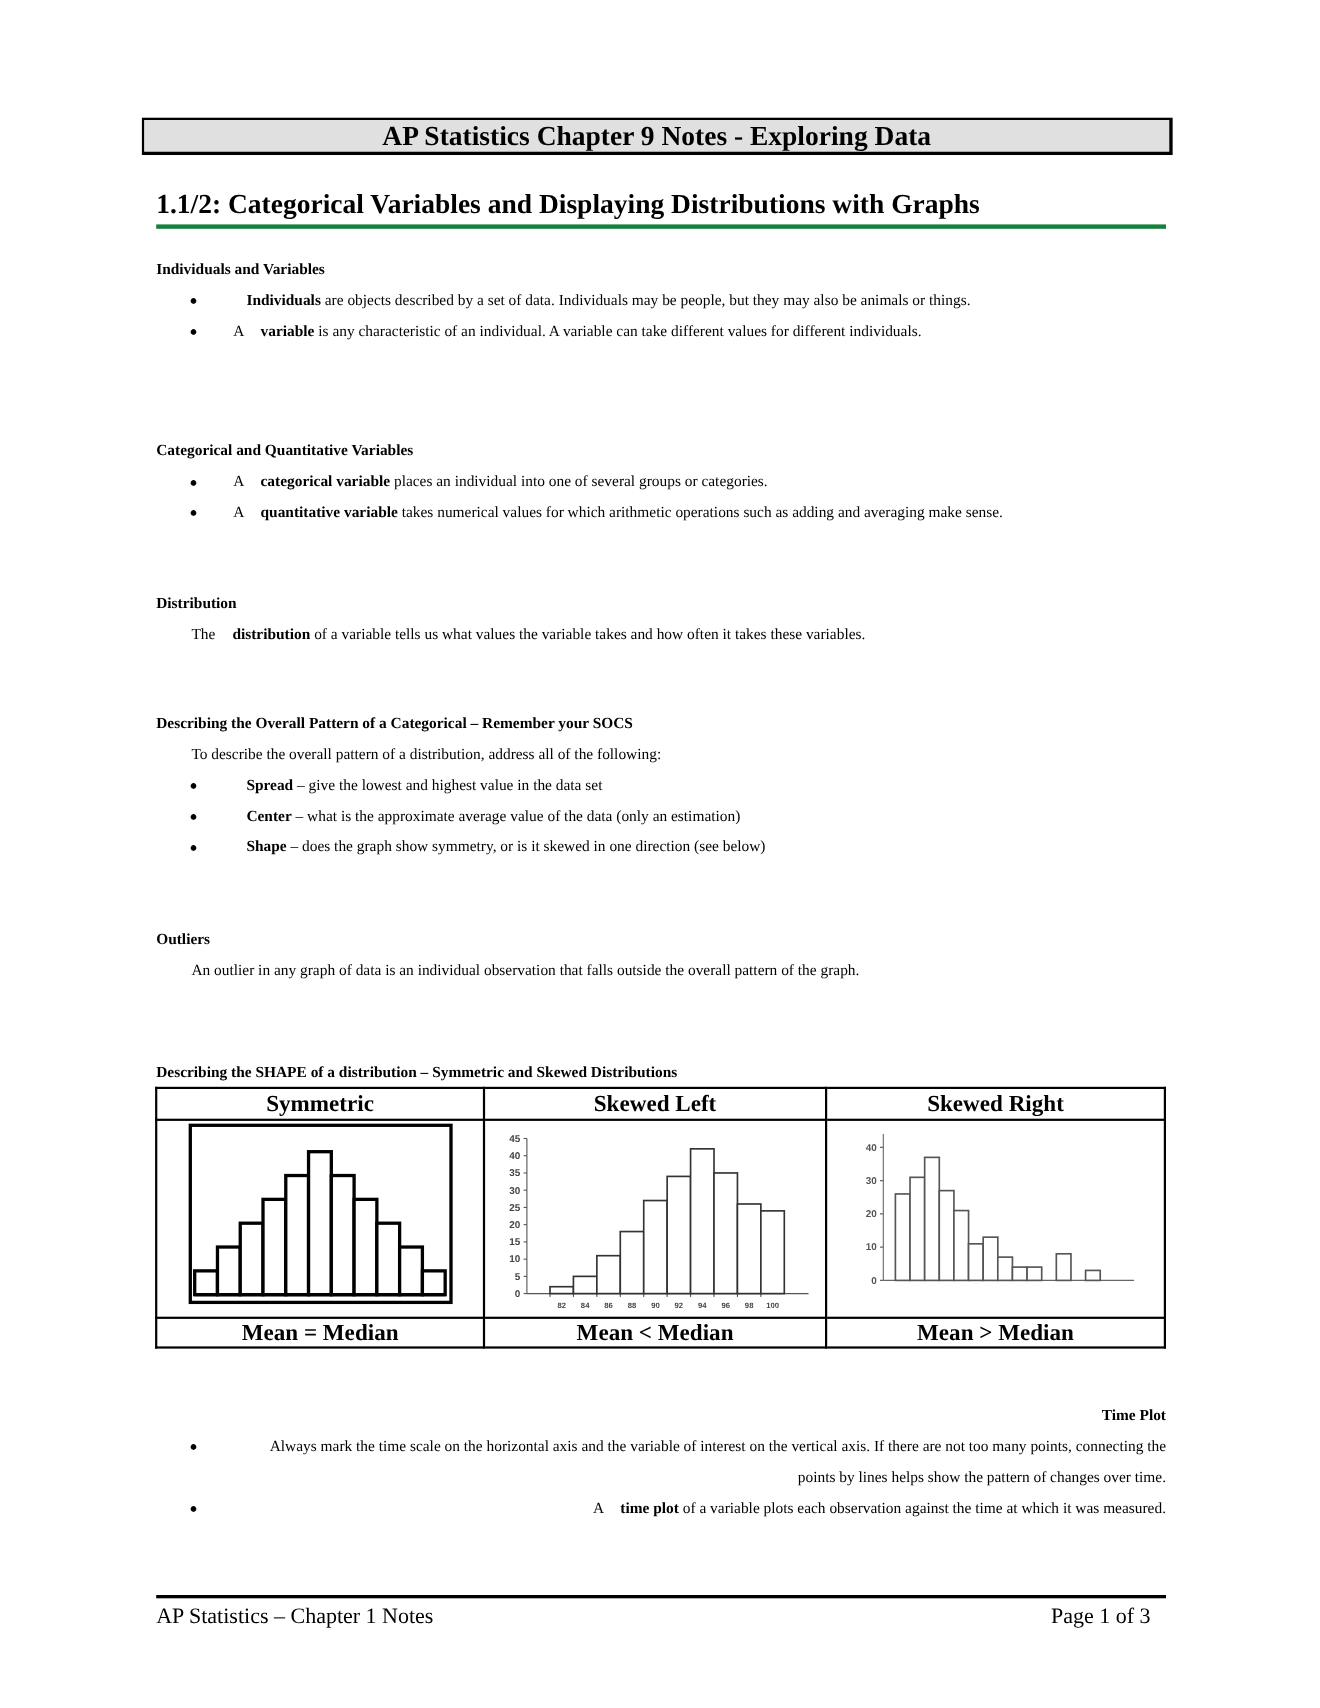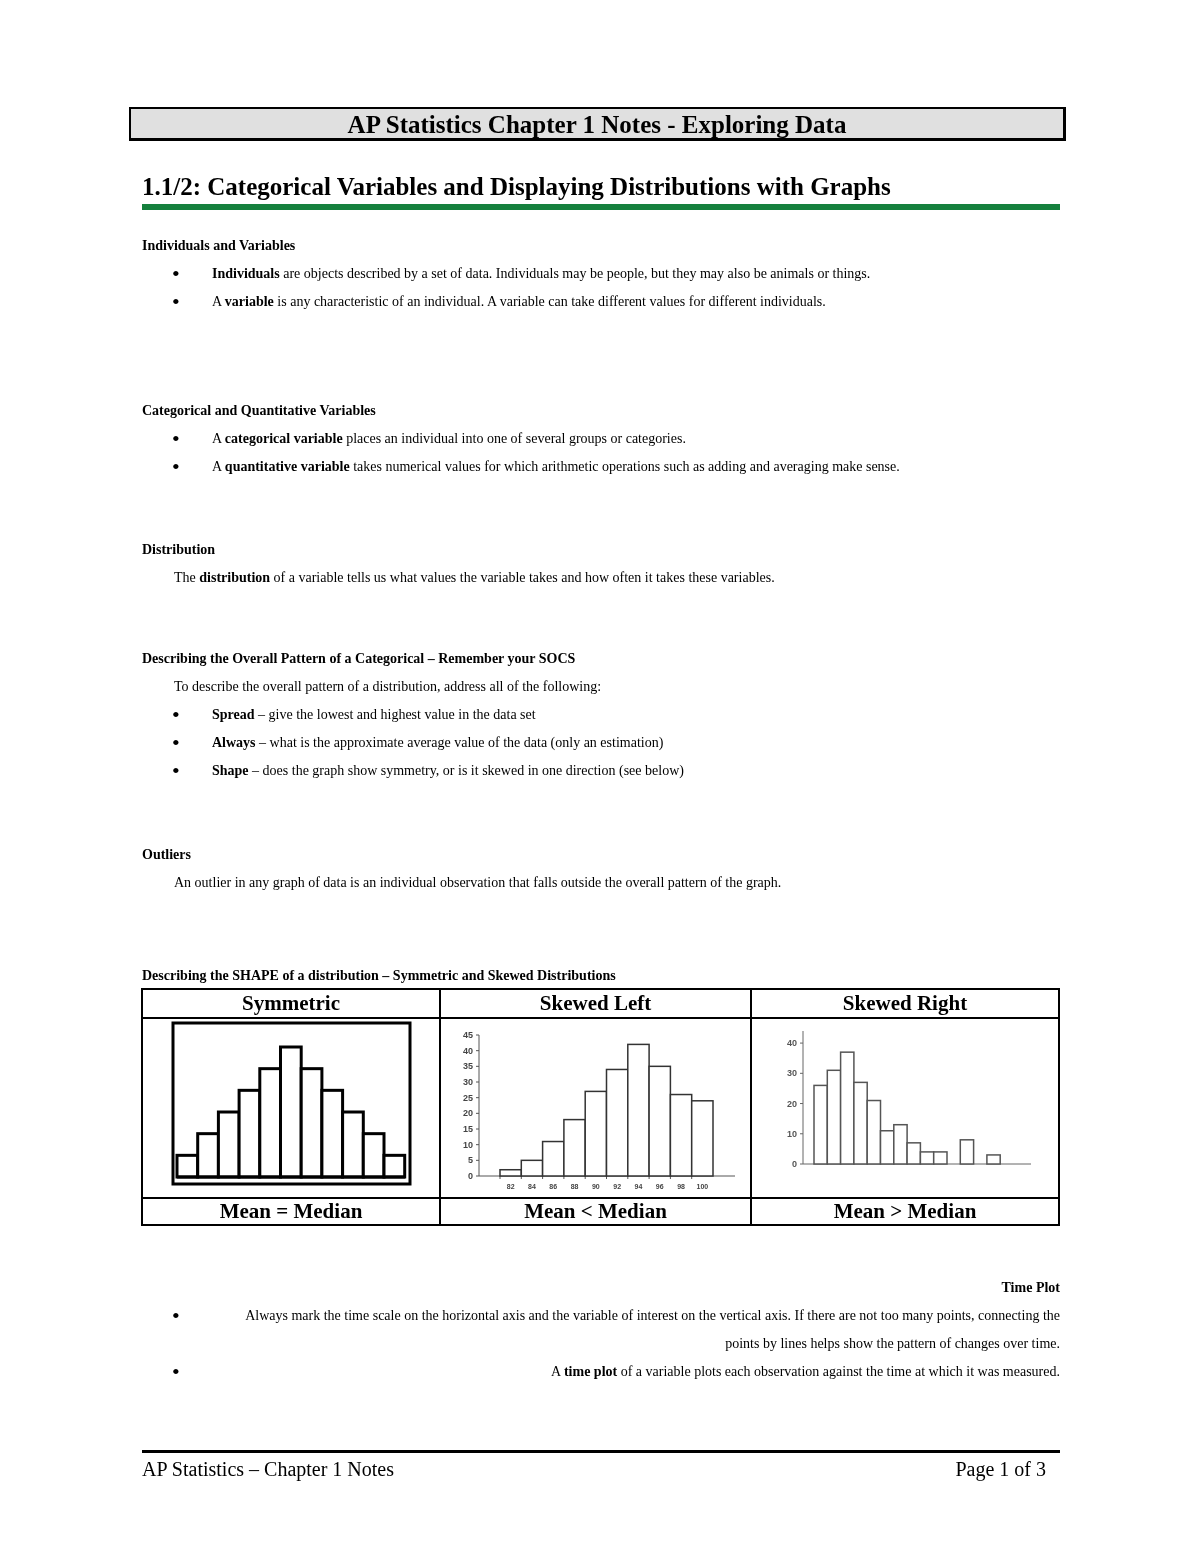--- a/index.html
+++ b/index.html
@@ -1,39 +1,39 @@
 <!DOCTYPE html>
 <html><head>
 <meta charset="utf-8">
 <style>
   html, body { margin: 0; padding: 0; background: #ffffff; }
   body { width: 1200px; height: 1553px; position: relative; font-family: "Liberation Serif", "DejaVu Serif", serif; color: #000; }
   .title-box { position: absolute; left: 129px; top: 107px; width: 937px; height: 34px; background: #e0e0e0; border: 2px solid #000; border-right-width: 3px; border-bottom-width: 3px; box-sizing: border-box; text-align: center; font-weight: bold; font-size: 25px; line-height: 32px; }
-  .section-head { position: absolute; left: 142px; top: 170px; width: 918px; font-weight: bold; font-size: 25px; line-height: 34px; border-bottom: 6px solid #15803d; }
+  .section-head { position: absolute; left: 142px; top: 170px; width: 918px; font-weight: bold; font-size: 25px; line-height: 34px; border-bottom: 4px solid #15803d; }
   .block { position: absolute; left: 142px; width: 918px; font-size: 14px; line-height: 28px; }
   .h { font-weight: bold; }
   ul { margin: 0; padding: 0; list-style: none; }
   li { position: relative; padding-left: 70px; }
   li::before { content: "\2022"; position: absolute; left: 30px; top: 0; font-size: 22px; }
   .indent { padding-left: 32px; }
-  b { font-weight: bold; }
+  b { font-weight: bold; margin-left: 12px; }
   table.shapes { position: absolute; left: 141px; top: 988px; width: 919px; border-collapse: collapse; font-family: "Liberation Serif", serif; }
   table.shapes td { border: 2px solid #000; padding: 0; text-align: center; font-weight: bold; font-size: 21px; }
   .hdr td { height: 27px; line-height: 27px; margin-left: 32px; }
   .foot td { height: 25px; line-height: 25px; }
   .chart-cell { height: 172px; vertical-align: top; }
   svg text { font-family: "Liberation Sans", "DejaVu Sans", sans-serif; }
   .footer-line { position: absolute; left: 142px; top: 1450px; width: 918px; border-top: 3px solid #000; }
   .footer { position: absolute; left: 142px; top: 1456px; width: 918px; font-size: 20px; line-height: 26px; }
   .footer .right { position: absolute; right: 14px; top: 0; }
 </style>
 </head>
 <body>
 
-<div class="title-box">AP Statistics Chapter 1 Notes - Exploring Data</div>
+<div class="title-box">AP Statistics Chapter 9 Notes - Exploring Data</div>
 <div class="section-head">1.1/2: Categorical Variables and Displaying Distributions with Graphs</div>
 
 <div class="block" style="top:232px;">
   <div class="h">Individuals and Variables</div>
   <ul>
     <li><b>Individuals</b><span> are objects described by a set of data. Individuals may be people, but they may also be animals or things.</span></li>
     <li><span>A </span><b>variable</b><span> is any characteristic of an individual. A variable can take different values for different individuals.</span></li>
   </ul>
 </div>
 
@@ -48,21 +48,21 @@
 <div class="block" style="top:536px;">
   <div class="h">Distribution</div>
   <div class="indent"><span>The </span><b>distribution</b><span> of a variable tells us what values the variable takes and how often it takes these variables.</span></div>
 </div>
 
 <div class="block" style="top:645px;">
   <div class="h">Describing the Overall Pattern of a Categorical – Remember your SOCS</div>
   <div class="indent">To describe the overall pattern of a distribution, address all of the following:</div>
   <ul>
     <li><b>Spread</b><span> – give the lowest and highest value in the data set</span></li>
-    <li><b>Always</b><span> – what is the approximate average value of the data (only an estimation)</span></li>
+    <li><b>Center</b><span> – what is the approximate average value of the data (only an estimation)</span></li>
     <li><b>Shape</b><span> – does the graph show symmetry, or is it skewed in one direction (see below)</span></li>
   </ul>
 </div>
 
 <div class="block" style="top:841px;">
   <div class="h">Outliers</div>
   <div class="indent">An outlier in any graph of data is an individual observation that falls outside the overall pattern of the graph.</div>
 </div>
 
 <div class="block" style="top:950px;margin-top:12px;">

